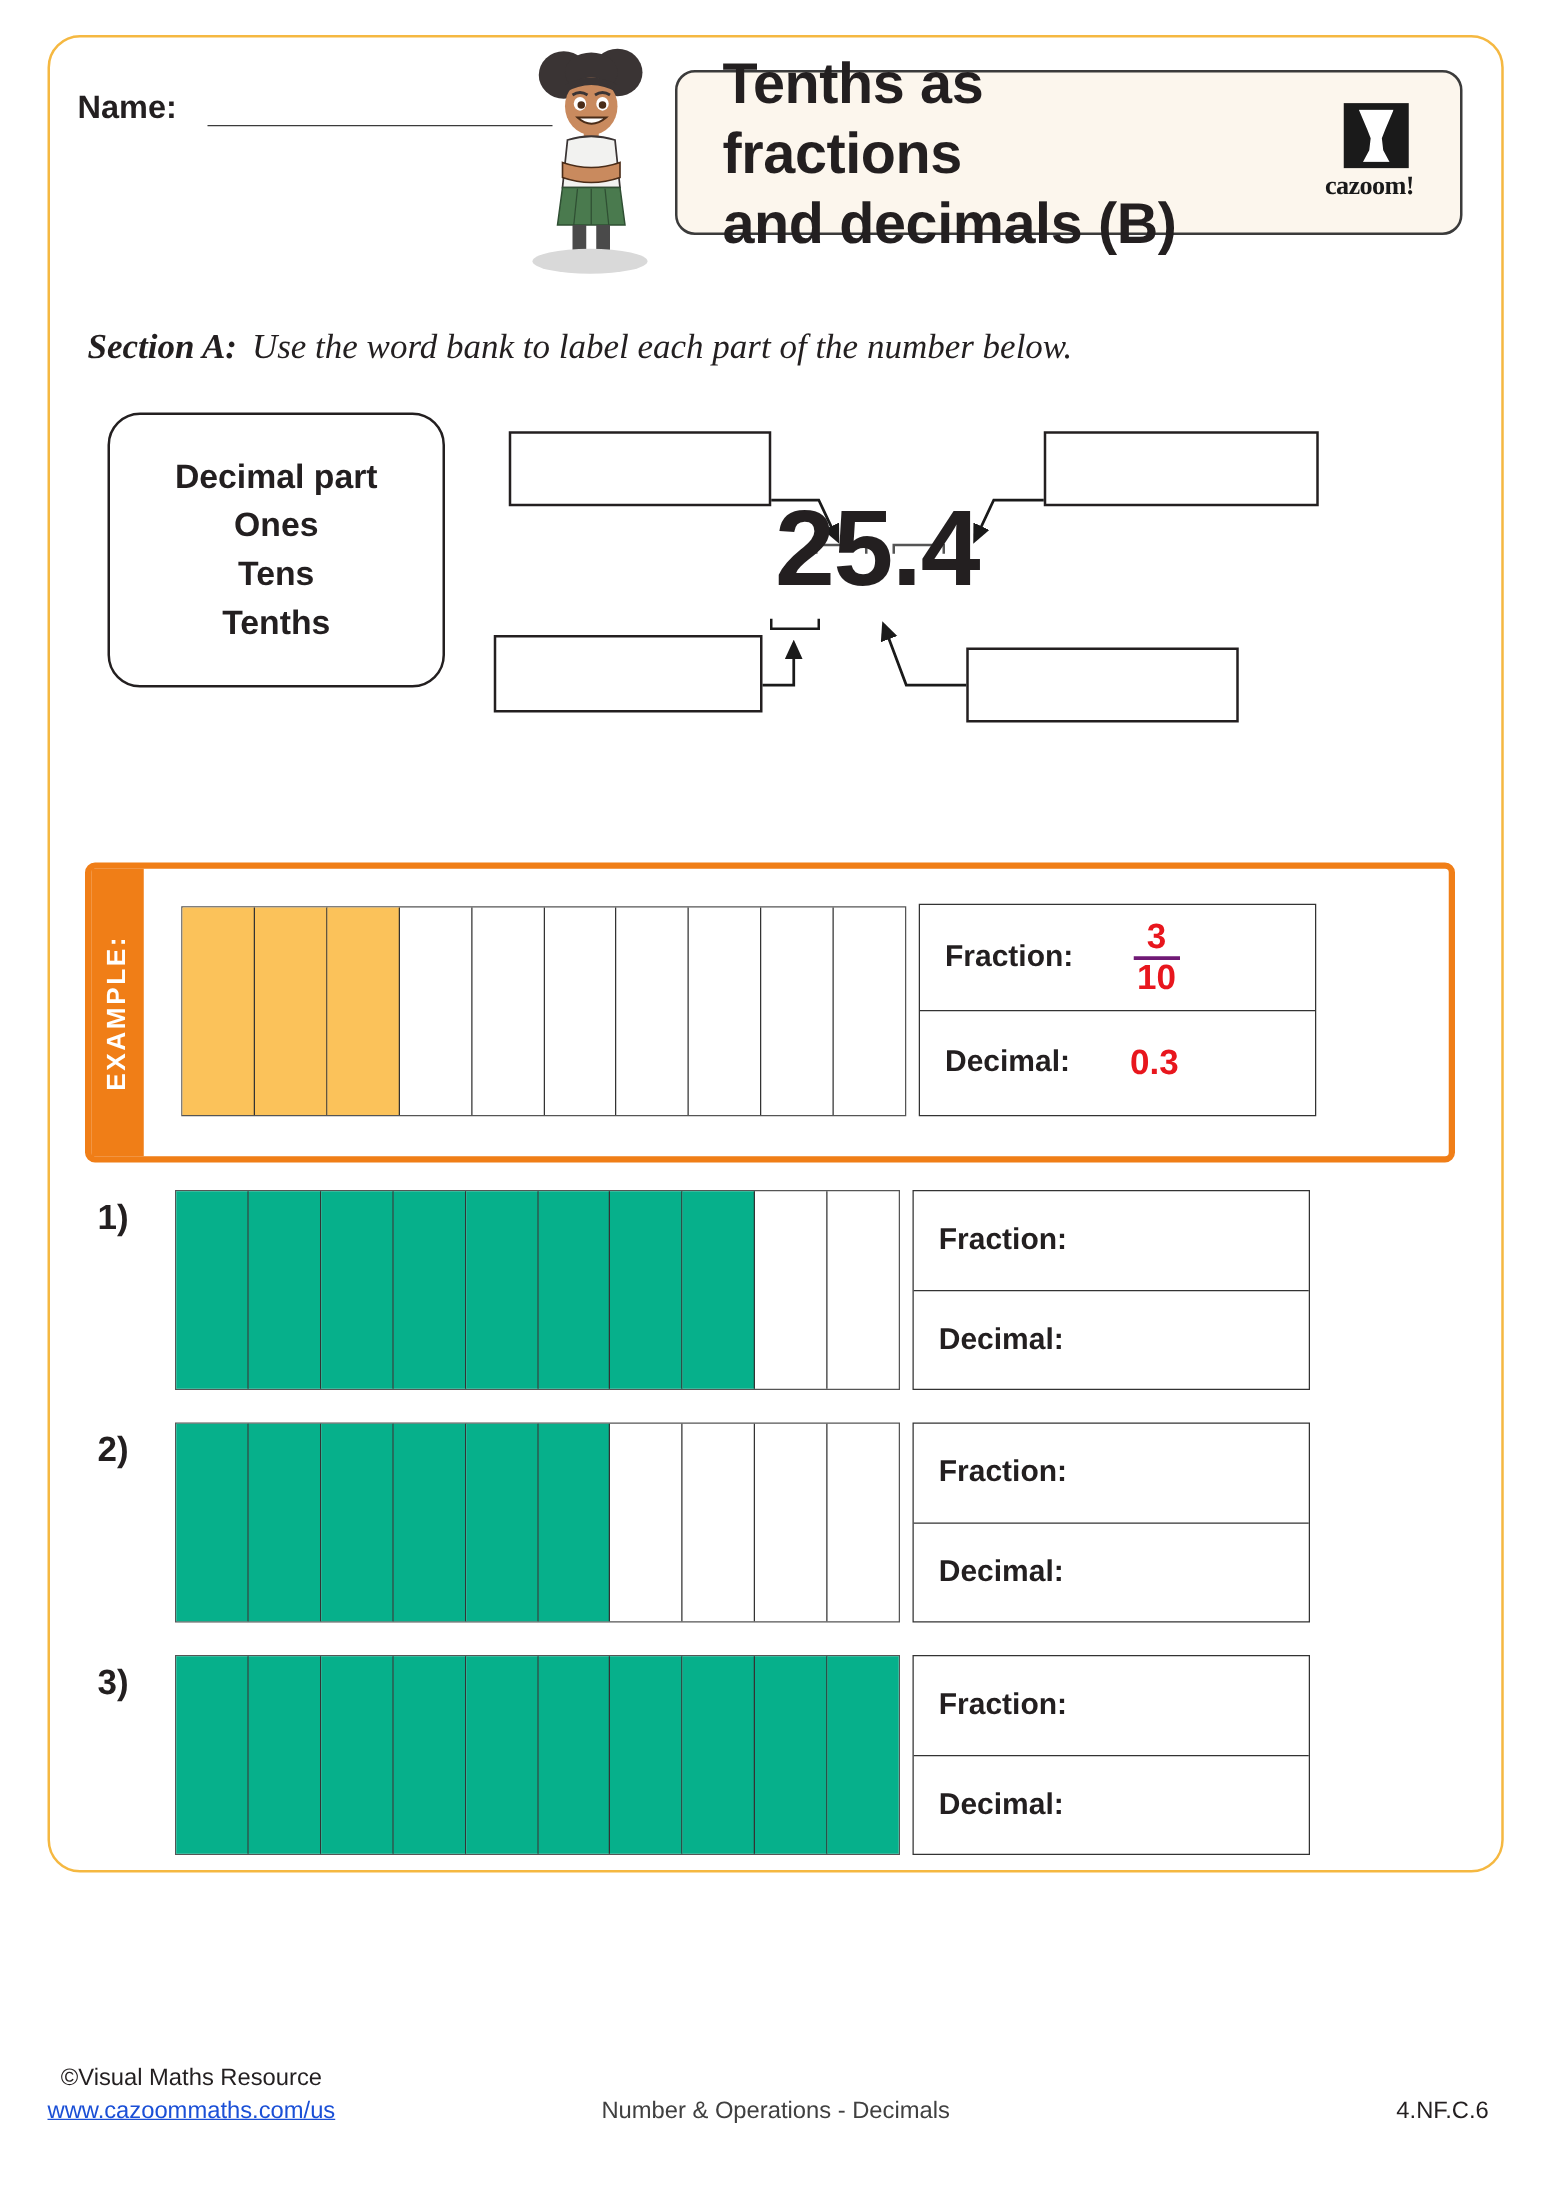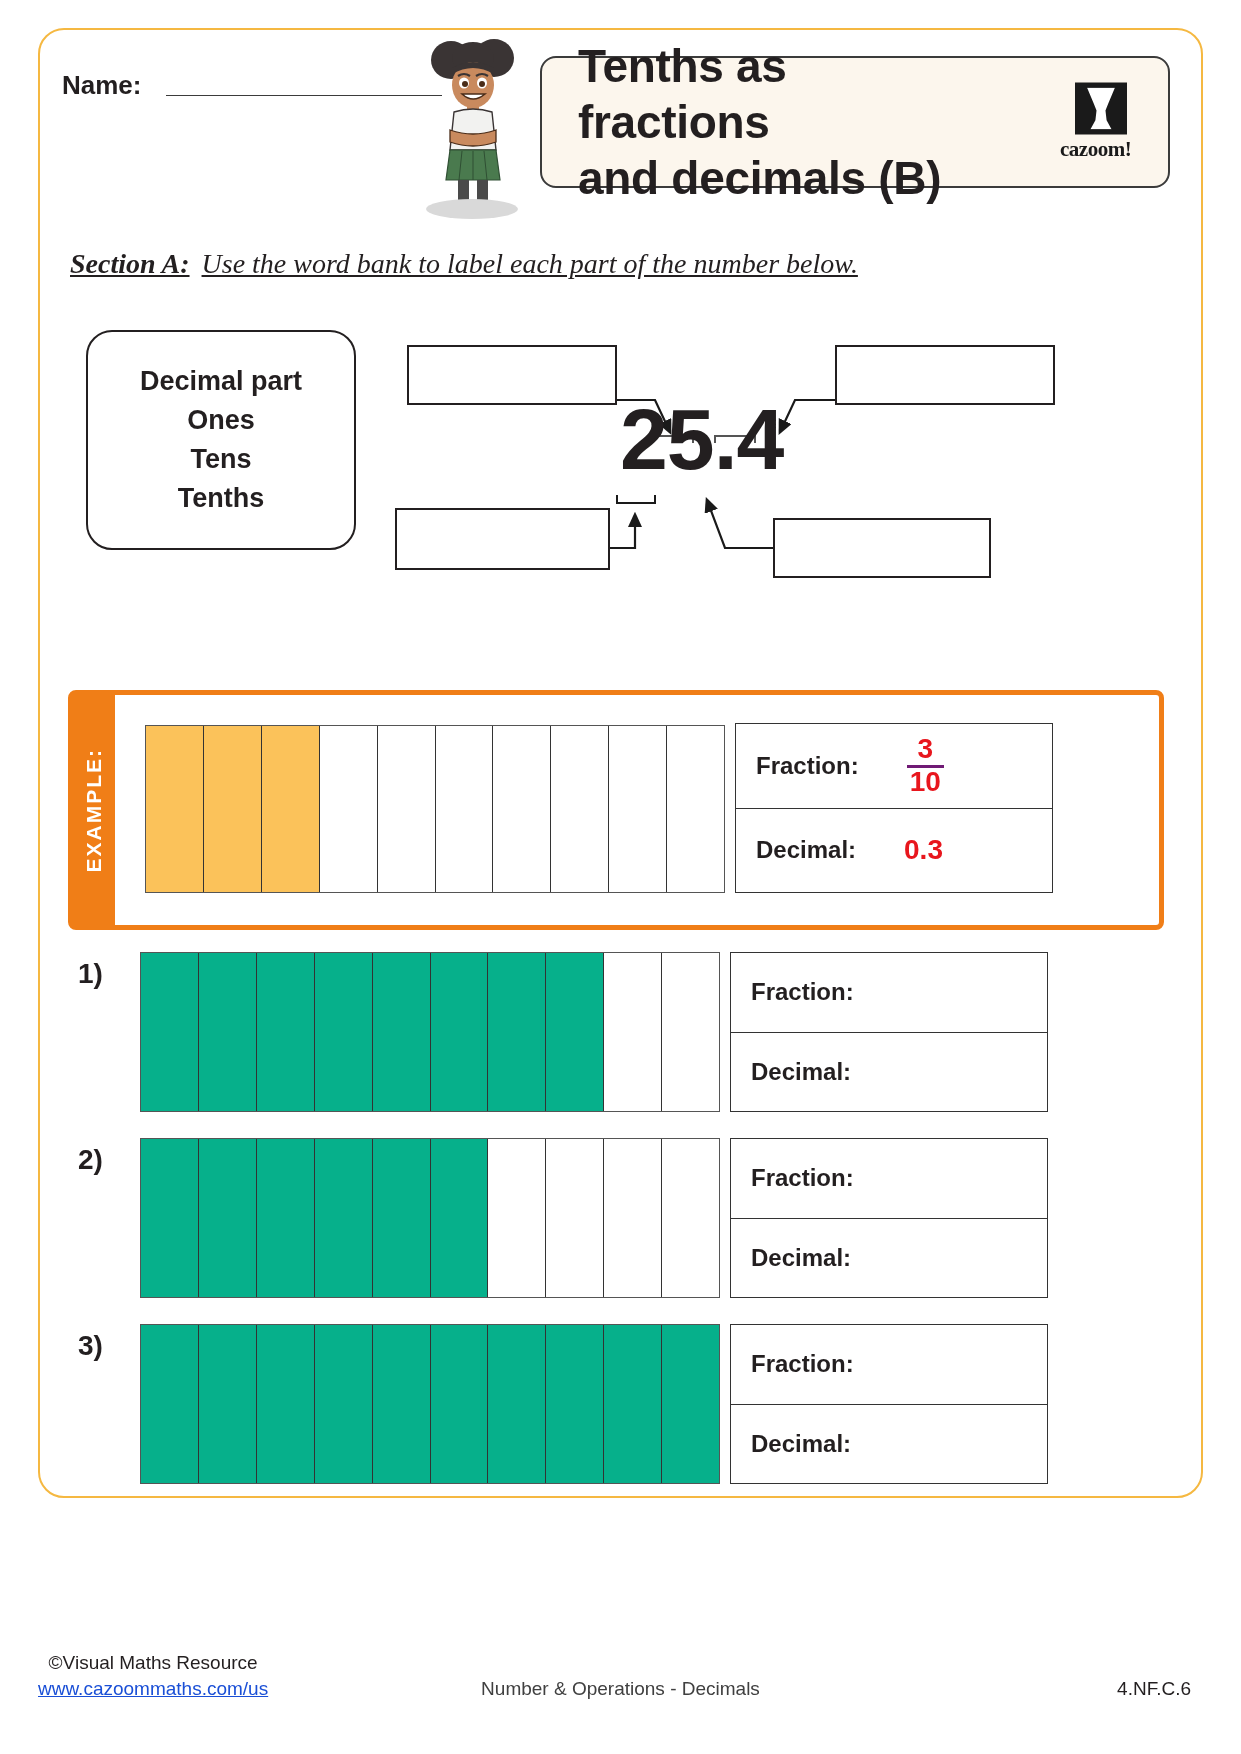--- a/index.html
+++ b/index.html
@@ -19,21 +19,21 @@
     width: 1165px; height: 1470px;
     border: 2px solid #f5b841;
     border-radius: 26px;
     background: #ffffff;
   }
 
   
   .header { position: absolute; left: 0; top: 0; width: 100%; height: 195px; }
 
   .name-date { position: absolute; left: 22px; top: 40px; width: 380px; }
-  .nd-row { display: flex; align-items: center; margin-bottom: 16px; }
+  .nd-row { display: flex; align-items: flex-end; margin-bottom: 16px; }
   .nd-label {
     font-size: 26px; font-weight: bold; color: #231f20;
     width: 100px; flex: none;
   }
   .nd-line { flex: 1; border-bottom: 1.6px solid #3b3b3b; height: 20px; margin-left: 4px; }
 
   
   .character {
     position: absolute; left: 378px; top: 8px;
     width: 110px; height: 185px;
@@ -241,21 +241,21 @@
       </div>
       <div class="logo-box">
         <div class="logo-sq">
           <div class="logo-cup"></div>
         </div>
         <div class="logo-word">cazoom!</div>
       </div>
     </div>
   </div>
 
-  <div class="section-head" style="top:218px;text-decoration:underline;">
+  <div class="section-head" style="top:232px;">
     <b>Section A:</b><span>Use the word bank to label each part of the number below.</span>
   </div>
 
   <div class="secA">
 
     <div class="wordbank">
       <div class="wb-item">Decimal part</div>
       <div class="wb-item">Ones</div>
       <div class="wb-item">Tens</div>
       <div class="wb-item">Tenths</div>

